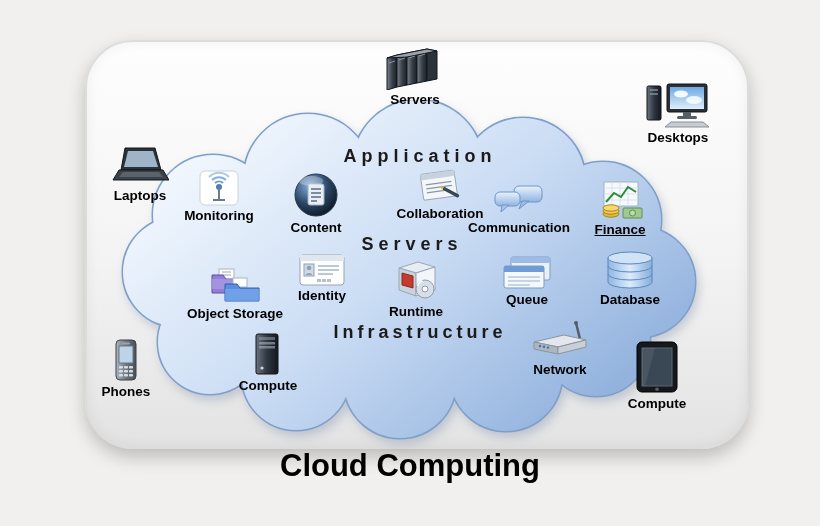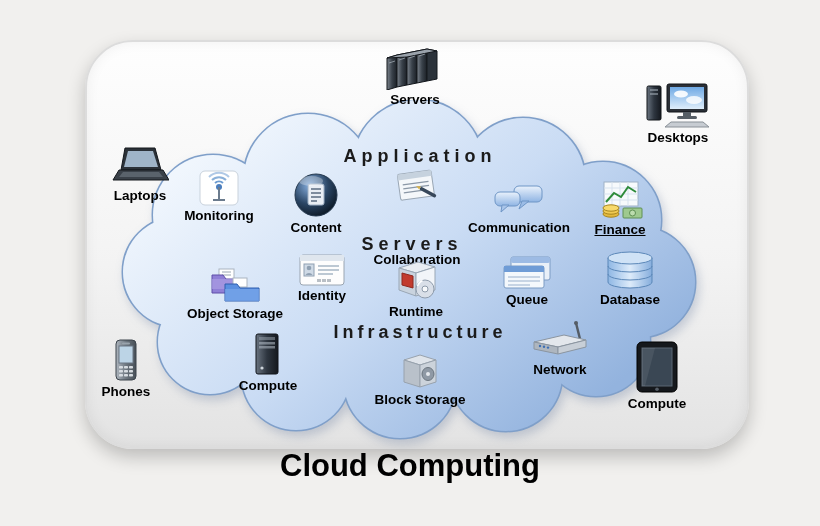--- a/index.html
+++ b/index.html
@@ -85,21 +85,21 @@
         <line x1="18" y1="17" x2="28" y2="17"></line>
           <line x1="18" y1="21" x2="28" y2="21"></line>
         <line x1="18" y1="25" x2="28" y2="25"></line>
           <line x1="18" y1="29" x2="24" y2="29"></line>
       </g>
       <ellipse cx="18" cy="9" rx="12" ry="5" fill="#ffffff" opacity="0.3"></ellipse>
     </svg>
     <div class="label">Content</div>
   </div>
 
-  <div class="node" style="left:362px;top:168px;width:110px;gap:46px;">
+  <div class="node" style="left:385px;top:168px;width:110px;">
     <svg width="52" height="36" viewBox="0 0 52 36">
       <g transform="rotate(-8 26 18)">
         <rect x="8" y="4" width="34" height="26" rx="2" fill="#f4f7fa" stroke="#9aa7b5"></rect>
         <rect x="8" y="4" width="34" height="6" fill="#c6d2de"></rect>
         <g stroke="#8a97a6" stroke-width="1.3">
           <line x1="12" y1="15" x2="38" y2="15"></line>
             <line x1="12" y1="19" x2="38" y2="19"></line>
             <line x1="12" y1="23" x2="30" y2="23"></line>
         </g>
       </g>
@@ -235,30 +235,20 @@
       </defs>
       <rect x="3" y="2" width="22" height="40" rx="2" fill="url(#g-tw)" stroke="#10141a"></rect>
       <rect x="6" y="5" width="16" height="3" fill="#9aa4ae" opacity="0.5"></rect>
       <rect x="6" y="10" width="16" height="2.5" fill="#aab4be" opacity="0.6"></rect>
       <rect x="6" y="14" width="16" height="2.5" fill="#aab4be" opacity="0.6"></rect>
       <circle cx="9" cy="36" r="1.6" fill="#cfd6dd"></circle>
     </svg>
     <div class="label">Compute</div>
   </div>
 
-  <div class="node" style="left:365px;top:352px;width:110px;">
-    <svg width="44" height="38" viewBox="0 0 44 38">
-      <polygon points="6,8 22,3 38,8 22,13" fill="#dfe4ea" stroke="#98a2ad"></polygon>
-      <polygon points="6,8 22,13 22,35 6,30" fill="#b9c1ca" stroke="#98a2ad"></polygon>
-      <polygon points="22,13 38,8 38,30 22,35" fill="#ccd3db" stroke="#98a2ad"></polygon>
-      <ellipse cx="30" cy="22" rx="6" ry="6.5" fill="#8f99a5" stroke="#6b757f"></ellipse>
-      <circle cx="30" cy="22" r="2" fill="#e5e9ee"></circle>
-    </svg>
-    <div class="label">Block Storage</div>
-  </div>
 
   <div class="node" style="left:515px;top:320px;width:90px;">
     <svg width="60" height="40" viewBox="0 0 60 40">
       <line x1="46" y1="3" x2="50" y2="19" stroke="#555d66" stroke-width="2.5"></line>
       <circle cx="46" cy="3" r="2" fill="#555d66"></circle>
       <polygon points="4,22 34,15 56,20 28,27" fill="#e3e7ec" stroke="#8b95a0"></polygon>
       <polygon points="4,22 28,27 28,34 4,29" fill="#aeb6bf" stroke="#8b95a0"></polygon>
       <polygon points="28,27 56,20 56,27 28,34" fill="#c8cfd7" stroke="#8b95a0"></polygon>
       <g fill="#3d6fb4">
         <circle cx="10" cy="26" r="1.2"></circle>

